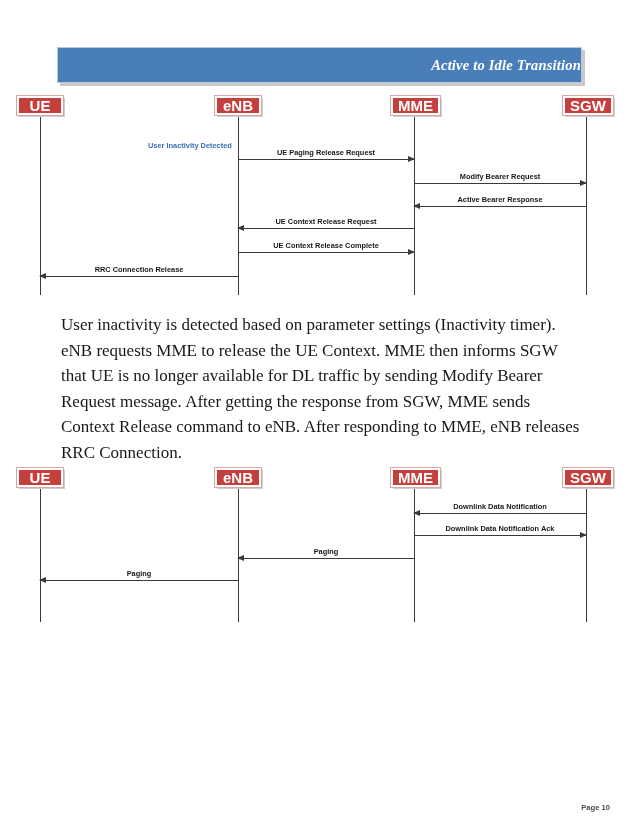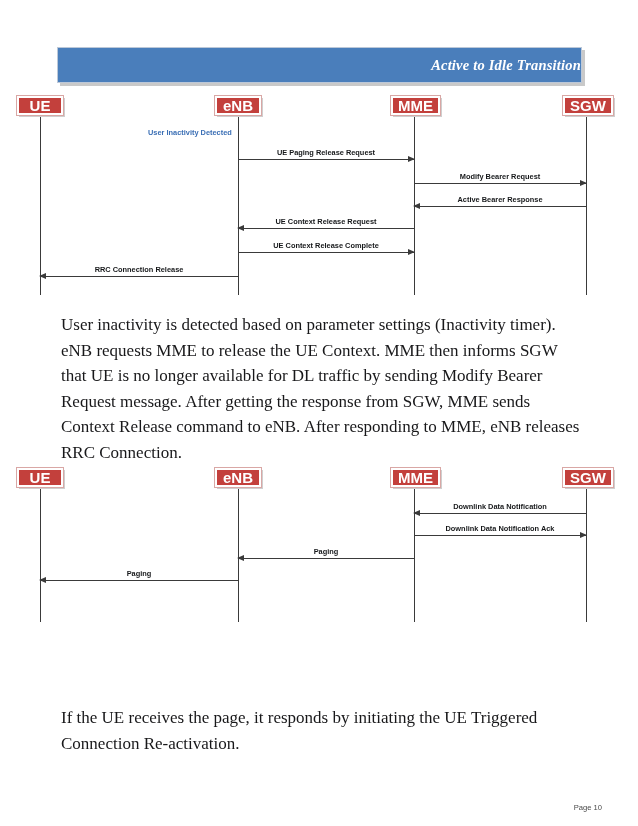--- a/index.html
+++ b/index.html
@@ -146,25 +146,26 @@
     font-family: "Liberation Serif", serif;
     font-size: 17px;
     line-height: 1.50;
     color: #18181a;
     text-align: left;
   }
 
   
   .footer {
     position: absolute;
-    right: 36px;
+    right: 28px;
     bottom: 14px;
     font-family: "Liberation Sans", sans-serif;
     font-size: 7.6px;
     color: #4a4a4a;
+    font-weight: bold;
   }
 </style>
 </head>
 <body>
 
 <div class="page">
 
   <div class="banner-wrap" id="banner-1" style="top: 47px;">
     <div class="banner" style="background: rgb(74, 126, 187);">
       <span class="banner-title">Active to Idle Transition</span>
@@ -181,21 +182,21 @@
       </div>
       <div class="node-box" style="top: 96px; left: 215px;">
         <span class="node-label">eNB</span>
       </div>
       <div class="node-box" style="top: 96px; left: 391px;">
         <span class="node-label">MME</span>
       </div>
       <div class="node-box" style="top: 96px; left: 563px;">
         <span class="node-label">SGW</span>
       </div>
-      <div class="note" style="top: 128px; color: rgb(59, 111, 181); left: 148px;">User Inactivity Detected</div>
+      <div class="note" style="top: 141px; color: rgb(59, 111, 181); left: 148px;">User Inactivity Detected</div>
       <div class="msg" style="left: 238px; width: 176px; top: 159px;">
         <div class="msg-line"></div>
         <div class="msg-head right"></div>
         <div class="msg-text">UE Paging Release Request</div>
       </div>
       <div class="msg" style="left: 414px; width: 172px; top: 183px;">
         <div class="msg-line"></div>
         <div class="msg-head right"></div>
         <div class="msg-text">Modify Bearer Request</div>
       </div>
@@ -256,17 +257,16 @@
         <div class="msg-head left"></div>
         <div class="msg-text">Paging</div>
       </div>
       <div class="msg" style="left: 40px; width: 198px; top: 580px;">
         <div class="msg-line"></div>
         <div class="msg-head left"></div>
         <div class="msg-text">Paging</div>
       </div>
     </div>
 
-  <div class="para" id="para-2-1" style="top: 705px;">If the UE receives the page, it responds by initiating the UE Triggered Connection Re-activation.</div>
 
   <div class="footer">Page 10</div>
 
 </div>
 
 </body></html>

